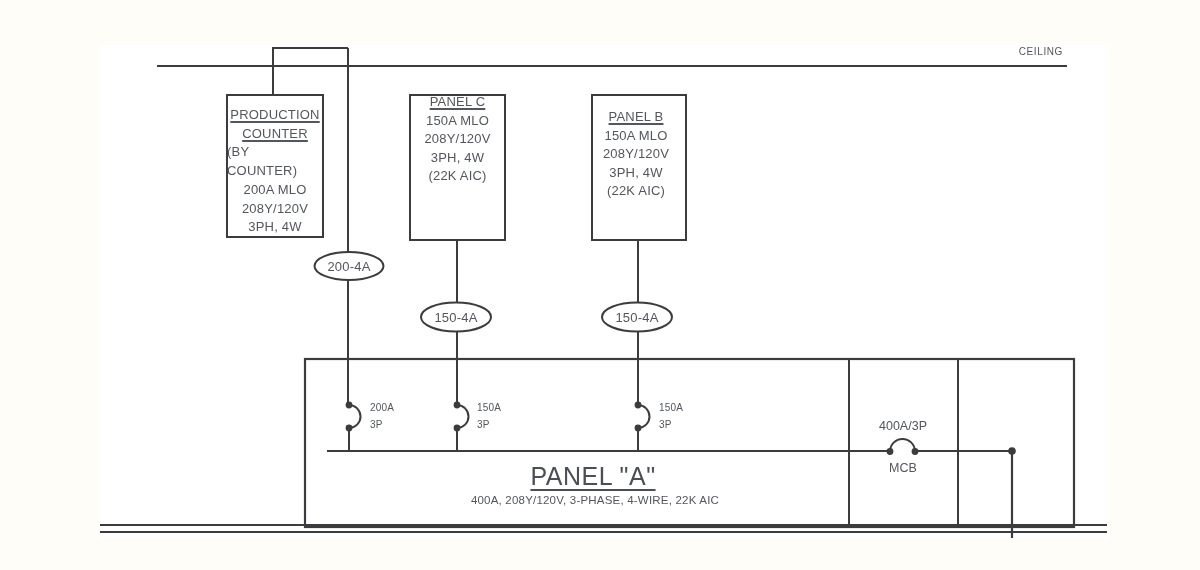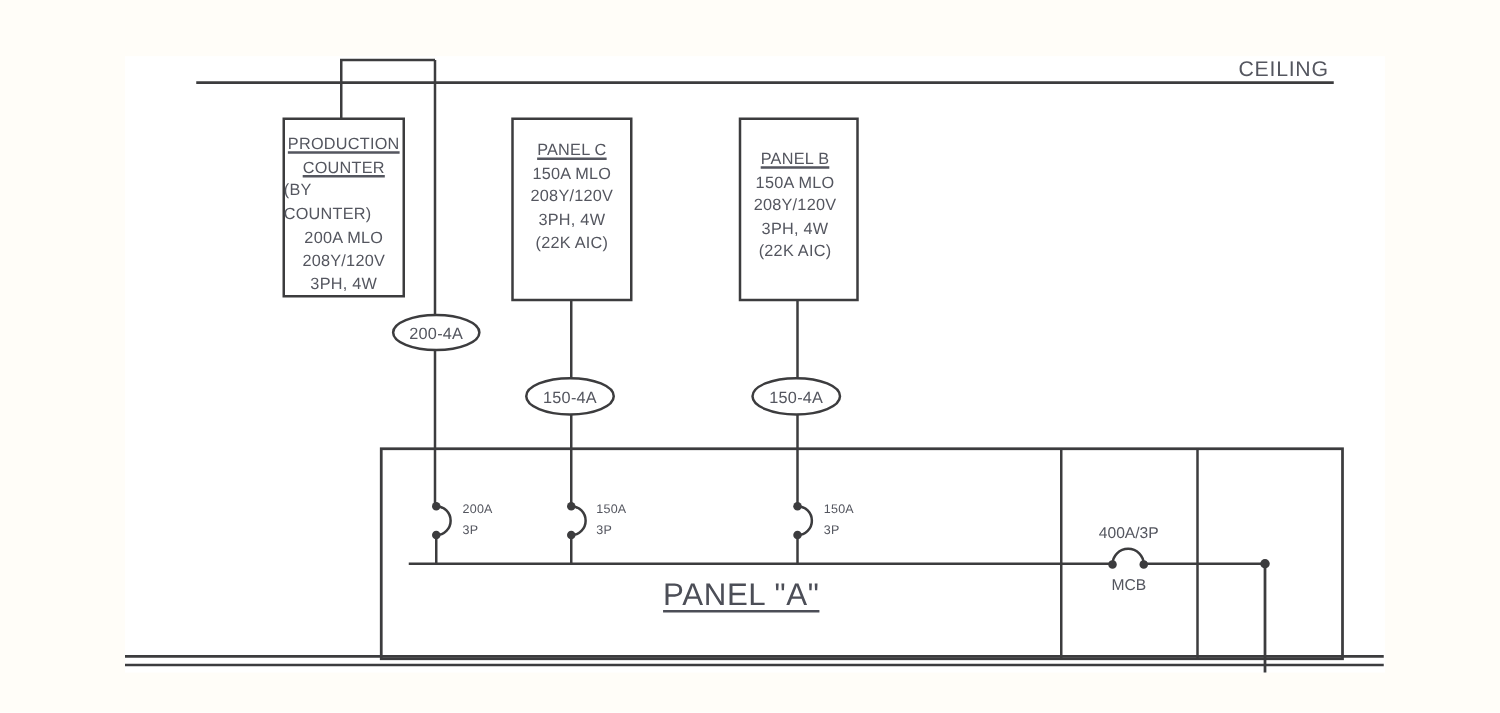--- a/index.html
+++ b/index.html
@@ -7,21 +7,21 @@
     width:1200px;height:570px;
     background:#fffdf8;
     font-family:"Liberation Sans", sans-serif;
     position:relative;
     overflow:hidden;
   }
   .stage{position:absolute;left:0;top:0;width:1200px;height:570px;}
   .paper{position:absolute;left:100px;top:45px;width:1008px;height:493px;background:#ffffff;}
   svg{position:absolute;left:0;top:0;}
   .t{position:absolute;color:#54565f;}
-  .ceiling-lbl{left:945px;top:46px;width:118px;text-align:right;font-size:17px;letter-spacing:.6px;}
+  .ceiling-lbl{left:945px;top:46px;width:118px;text-align:right;font-size:10px;letter-spacing:.6px;}
   .boxtext{display:flex;flex-direction:column;align-items:center;text-align:left;
            font-size:13px;line-height:18.5px;letter-spacing:.2px;}
   .boxtext .u{text-decoration:underline;text-underline-offset:2px;text-decoration-thickness:1.5px;}
   .mt{margin-top:1px;}
   .tag{display:flex;align-items:center;justify-content:center;font-size:13px;letter-spacing:.2px;}
   .brk{font-size:10px;line-height:17px;letter-spacing:.2px;}
   .ctr{text-align:center;}
   .mcb-rating{left:860px;top:419px;width:86px;font-size:12.5px;}
   .mcb-lbl{left:860px;top:461px;width:86px;font-size:12.5px;}
   .panel-title{left:473px;top:462px;width:240px;font-size:25px;letter-spacing:.5px;color:#4c4e57;
@@ -90,29 +90,29 @@
 
   <div class="t boxtext" style="left:227px;top:95px;width:96px;padding-top:11px;">
     <span class="u">PRODUCTION</span>
     <span class="u">COUNTER</span>
     <span>(BY COUNTER)</span>
     <span class="mt">200A MLO</span>
     <span>208Y/120V</span>
     <span>3PH, 4W</span>
   </div>
 
-  <div class="t boxtext" style="left:410px;top:107px;width:95px;padding-top:4px;">
+  <div class="t boxtext" style="left:410px;top:89px;width:95px;padding-top:4px;">
     <span class="u">PANEL C</span>
     <span>150A MLO</span>
     <span>208Y/120V</span>
     <span>3PH, 4W</span>
     <span>(22K AIC)</span>
   </div>
 
-  <div class="t boxtext" style="left:592px;top:105px;width:88px;padding-top:13px;">
+  <div class="t boxtext" style="left:592px;top:95px;width:88px;padding-top:13px;">
     <span class="u">PANEL B</span>
     <span>150A MLO</span>
     <span>208Y/120V</span>
     <span>3PH, 4W</span>
     <span>(22K AIC)</span>
   </div>
 
   <div class="t tag" style="left:315px;top:258px;width:68px;height:16px;">200-4A</div>
   <div class="t tag" style="left:421px;top:309px;width:70px;height:16px;">150-4A</div>
   <div class="t tag" style="left:602px;top:309px;width:70px;height:16px;">150-4A</div>
@@ -127,14 +127,15 @@
   </div>
   <div class="t brk" style="left:659px;top:399px;">
     <div>150A</div>
     <div>3P</div>
   </div>
 
   <div class="t ctr mcb-rating">400A/3P</div>
   <div class="t ctr mcb-lbl">MCB</div>
 
   <div class="t ctr panel-title">PANEL "A"</div>
+  <div class="t ctr panel-sub">400A, 208Y/120V, 3-PHASE, 4-WIRE, 22K AIC</div>
 
 </div>
 
 </body></html>

